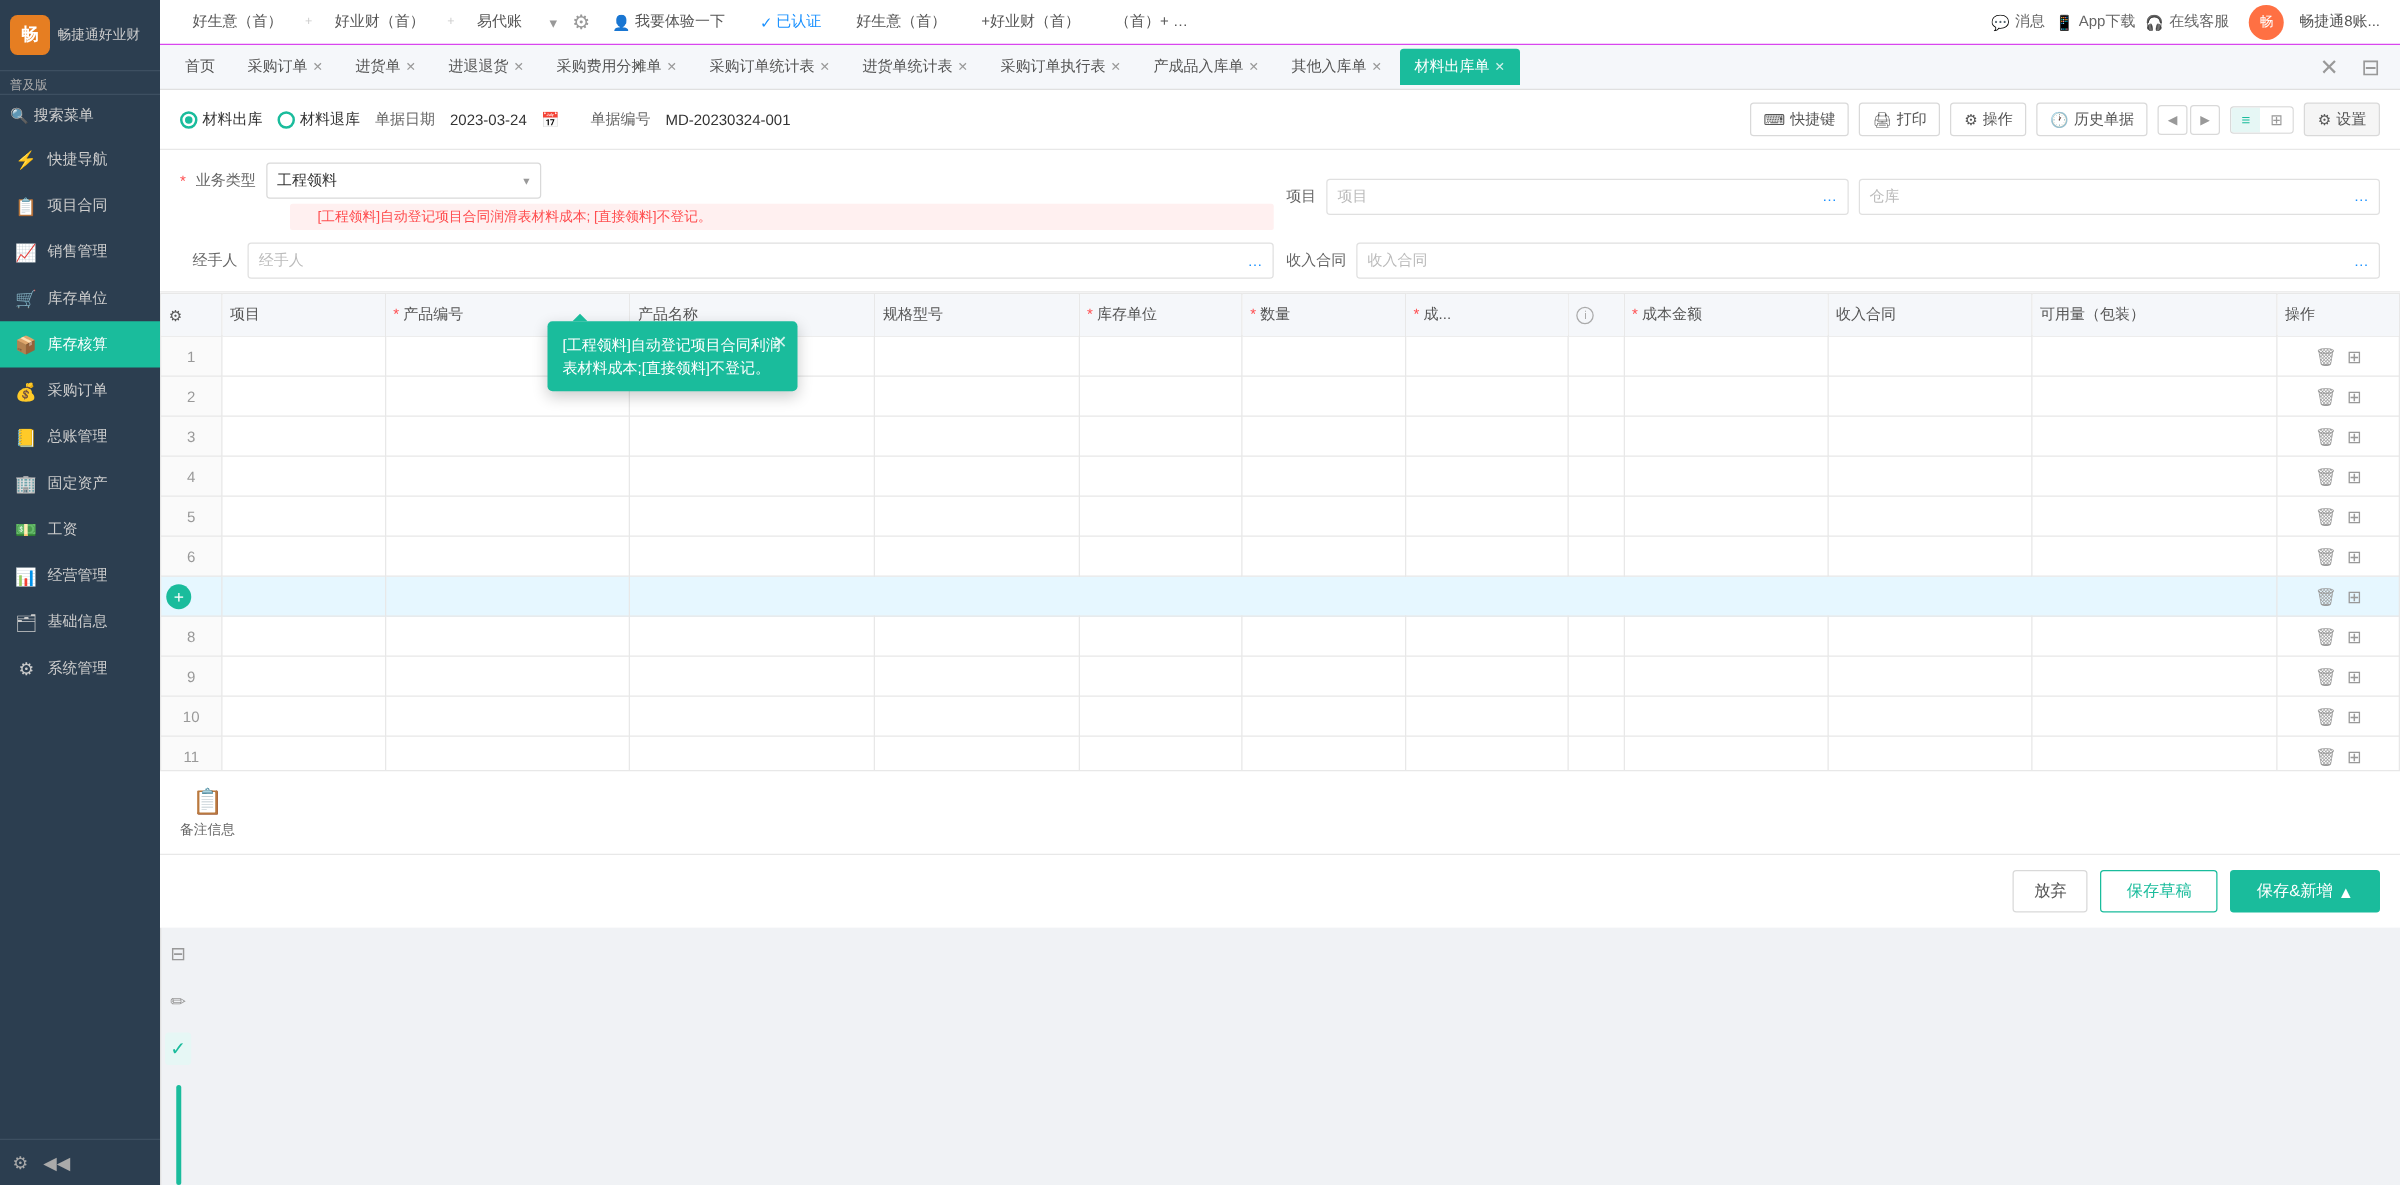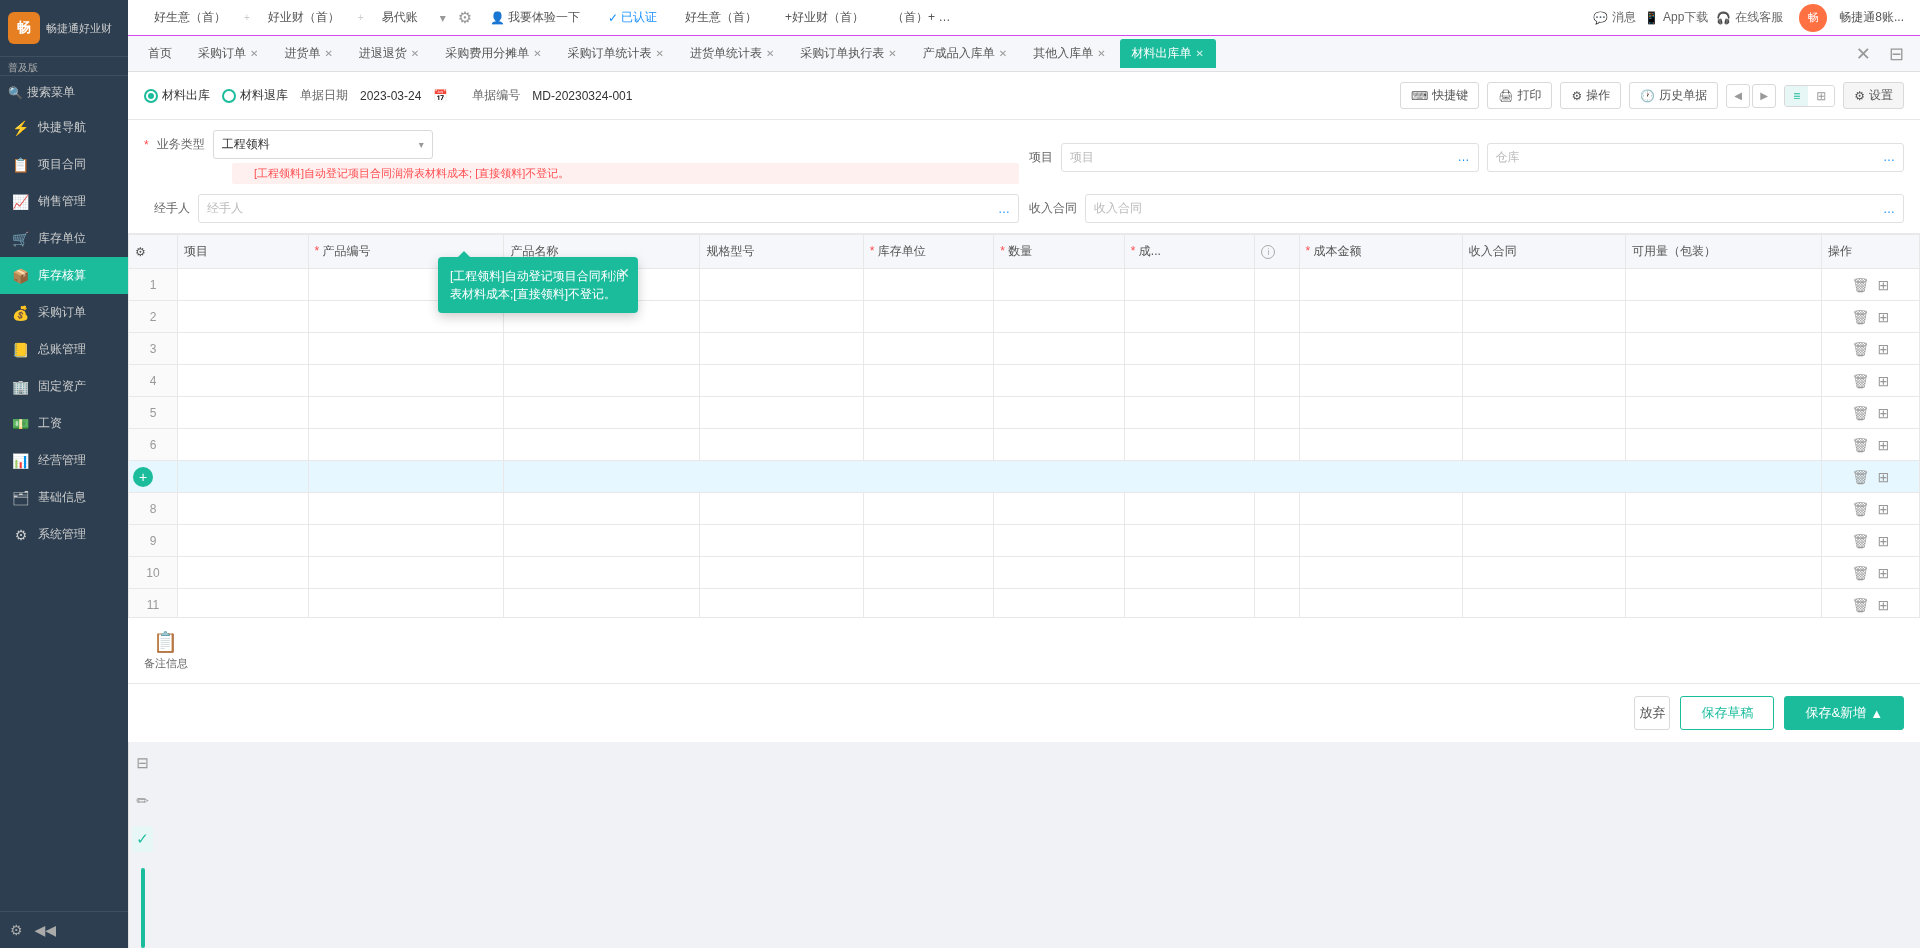--- a/index.html
+++ b/index.html
@@ -70,21 +70,21 @@
     .table-row.add-row { background: #e6f7ff; }
     .add-btn { width: 20px; height: 20px; border-radius: 50%; background: #1abc9c; color: #fff; border: none; cursor: pointer; display: flex; align-items: center; justify-content: center; font-size: 14px; }
     .op-cell { display: flex; align-items: center; gap: 4px; padding: 0 4px; justify-content: center; }
     .op-btn { cursor: pointer; color: #999; font-size: 14px; padding: 2px; }
 
     
     .notes-area { padding: 12px 16px; display: flex; align-items: flex-start; gap: 10px; border-top: 1px solid #e8e8e8; }
 
     
     .footer { padding: 12px 16px; display: flex; justify-content: flex-end; gap: 10px; border-top: 1px solid #e8e8e8; background: #fff; }
-    .btn-discard { padding: 7px 4px; border: 1px solid #d9d9d9; background: #fff; border-radius: 3px; cursor: pointer; font-size: 13px; color: #555; }
+    .btn-discard { padding: 7px 16px; border: 1px solid #d9d9d9; background: #fff; border-radius: 3px; cursor: pointer; font-size: 13px; color: #555; }
     .btn-draft { padding: 7px 20px; border: 1px solid #1abc9c; background: #fff; border-radius: 3px; cursor: pointer; font-size: 13px; color: #1abc9c; }
     .btn-save { padding: 7px 20px; background: #1abc9c; border: 1px solid #1abc9c; border-radius: 3px; cursor: pointer; font-size: 13px; color: #fff; display: flex; align-items: center; gap: 4px; }
 
     
     .right-panel { width: 28px; background: #f0f2f5; border-left: 1px solid #e0e0e0; display: flex; flex-direction: column; align-items: center; padding-top: 8px; gap: 12px; flex-shrink: 0; }
     .rpanel-btn { color: #999; cursor: pointer; font-size: 15px; padding: 4px; }
     .rpanel-green { color: #1abc9c; background: #e6f7f5; border-radius: 3px; }
 
     
     .scroll-indicator { width: 4px; background: #1abc9c; height: 80px; border-radius: 2px; margin-top: 4px; }

